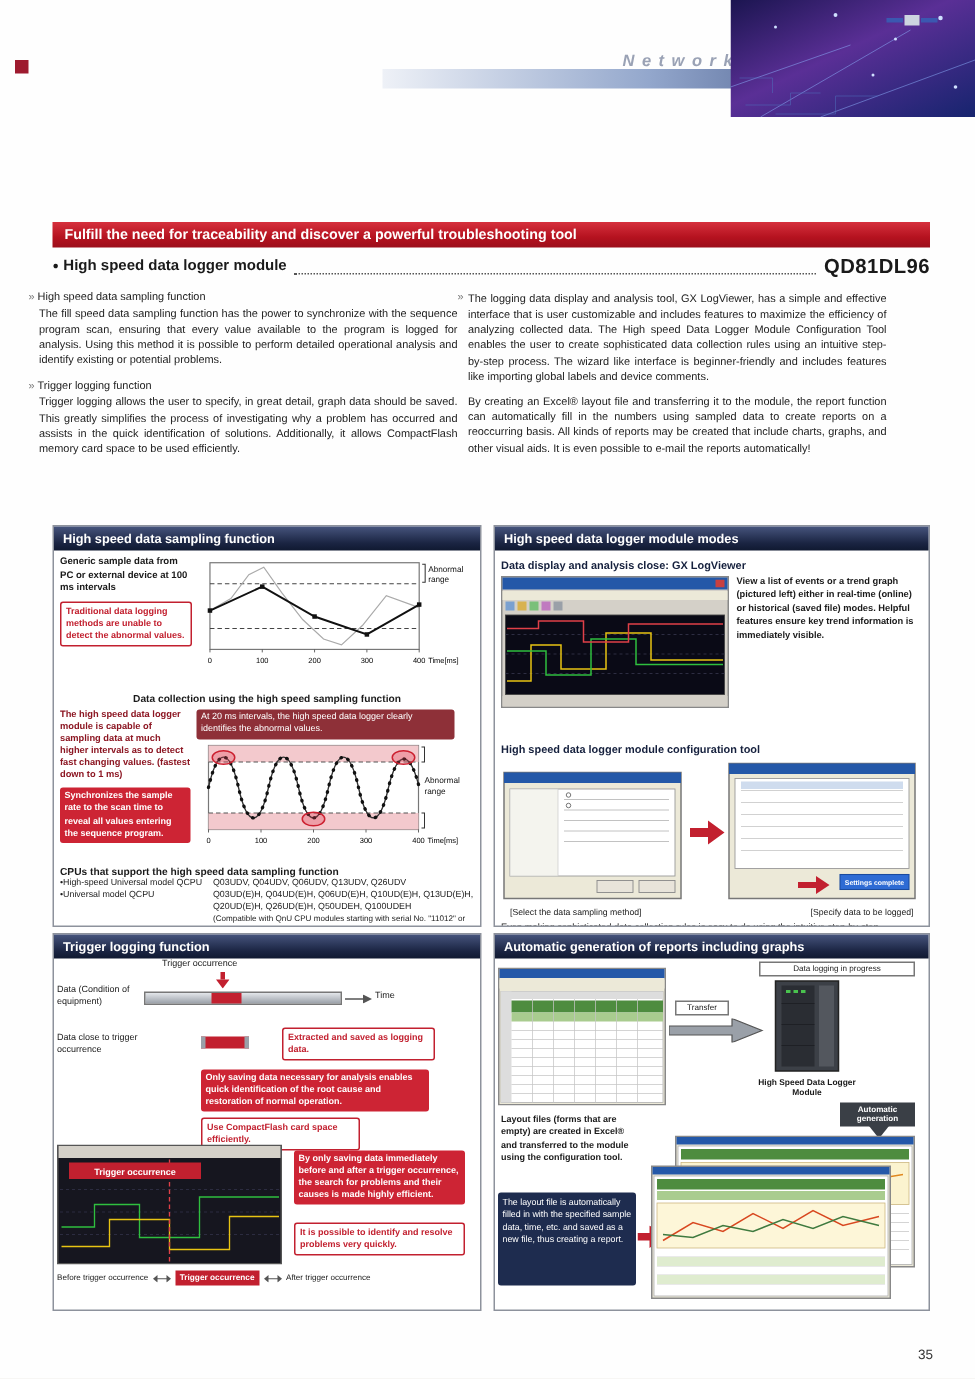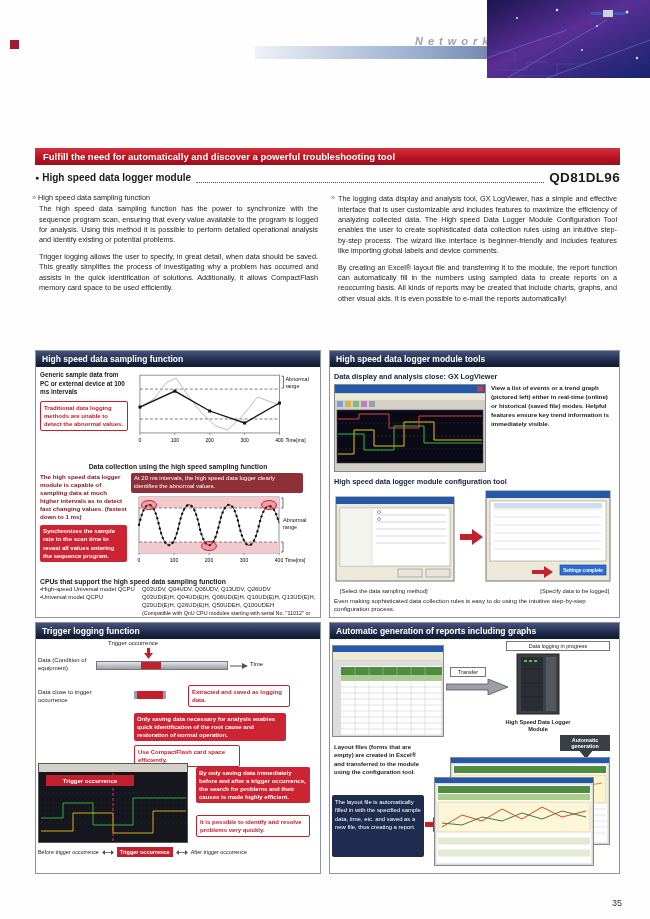--- a/index.html
+++ b/index.html
@@ -14,21 +14,21 @@
 
   
   .title-bar{position:absolute;left:35px;top:148px;width:585px;height:17px;background:linear-gradient(180deg,#d6303d 0%,#b5121f 60%,#9c0e1b);color:#fff;font-size:9.5px;font-weight:bold;line-height:17px;padding-left:8px}
   .product-row{position:absolute;left:35px;top:169px;width:585px;height:17px;display:flex;align-items:center}
   .product-bullet{font-size:7px;margin-right:3px}
   .product-name{font-size:10px;font-weight:bold;white-space:nowrap}
   .leader{flex:1;border-bottom:1.5px dotted #555;margin:0 5px;height:10px}
   .product-model{font-size:13.5px;font-weight:bold;letter-spacing:.3px}
 
   
-  .intro{position:absolute;left:32px;top:193px;width:585px;display:flex;gap:13px}
+  .intro{position:absolute;left:19px;top:193px;width:585px;display:flex;}
   .icol{width:286px;font-size:7.3px;line-height:1.42;color:#222}
   .intro-item{margin-bottom:6px}
   .imark{color:#777;margin-right:2px}
   .ibody{padding-left:7px;margin-top:1px;text-align:justify}
 
   
   .panel{position:absolute;border:1px solid #8d929c;background:#fff}
   .phead{height:16px;line-height:16px;padding-left:6px;color:#fff;font-weight:bold;font-size:8.5px;background:linear-gradient(180deg,#46547c,#1a2442 70%,#101931)}
   .pbody{position:relative;padding:4px;font-size:6.5px;height:calc(100% - 16px);overflow:hidden}
 
@@ -110,37 +110,38 @@
           <circle cx="150" cy="58" r="1.2"></circle>
       </g>
       <g transform="translate(118,8)">
         <rect x="-2" y="2" width="10" height="7" fill="#cdd4e0"></rect>
         <rect x="-14" y="4" width="11" height="3" fill="#3b58b0"></rect>
         <rect x="9" y="4" width="11" height="3" fill="#3b58b0"></rect>
       </g>
     </svg>
   </div>
 
-  <div class="title-bar">Fulfill the need for automatically and discover a powerful troubleshooting tool</div>
+  <div class="title-bar">Fulfill the need for traceability and discover a powerful troubleshooting tool</div>
 
   <div class="product-row">
     <span class="product-bullet">●</span>
     <span class="product-name">High speed data logger module</span>
     <span class="leader"></span>
     <span class="product-model">QD81DL96</span>
   </div>
 
   <div class="intro">
     <div class="icol">
       <div class="intro-item">
         <div class="ihead"><span class="imark">»</span><span>High speed data sampling function</span></div>
-        <div class="ibody">The high speed data sampling function has the power to synchronize with the sequence program scan, ensuring that every value available to the program is logged for analysis. Using this method it is possible to perform detailed operational analysis and identify existing or potential problems.</div>
+        <div class="ibody">The fill speed data sampling function has the power to synchronize with the sequence program scan, ensuring that every value available to the program is logged for analysis. Using this method it is possible to perform detailed operational analysis and identify existing or potential problems.</div>
       </div>
       <div class="intro-item">
-        <div class="ibody">Trigger logging allows the user to specify, in great detail, when data should be saved. This greatly simplifies the process of investigating why a problem has occurred and assists in the quick identification of solutions. Additionally, it allows CompactFlash memory card space to be used efficiently.</div>
+        <div class="ihead"><span class="imark">»</span><span>Trigger logging function</span></div>
+        <div class="ibody">Trigger logging allows the user to specify, in great detail, graph data should be saved. This greatly simplifies the process of investigating why a problem has occurred and assists in the quick identification of solutions. Additionally, it allows CompactFlash memory card space to be used efficiently.</div>
       </div>
     </div>
     <div class="icol">
       <div class="intro-item">
         <div class="ihead"><span class="imark">»</span></div>
         <div class="ibody" style="margin-top:-9px">The logging data display and analysis tool, GX LogViewer, has a simple and effective interface that is user customizable and includes features to maximize the efficiency of analyzing collected data. The High speed Data Logger Module Configuration Tool enables the user to create sophisticated data collection rules using an intuitive step-by-step process. The wizard like interface is beginner-friendly and includes features like importing global labels and device comments.</div>
       </div>
       <div class="intro-item">
         <div class="ibody">By creating an Excel® layout file and transferring it to the module, the report function can automatically fill in the numbers using sampled data to create reports on a reoccurring basis. All kinds of reports may be created that include charts, graphs, and other visual aids. It is even possible to e-mail the reports automatically!</div>
       </div>
@@ -235,21 +236,21 @@
       <div class="cpu-row">
         <span class="cpu-label">•Universal model QCPU</span>
         <span class="cpu-models">Q03UD(E)H, Q04UD(E)H, Q06UD(E)H, Q10UD(E)H, Q13UD(E)H, Q20UD(E)H, Q26UD(E)H, Q50UDEH, Q100UDEH</span>
       </div>
       <div class="cpu-note">(Compatible with QnU CPU modules starting with serial No. "11012" or higher.)</div>
 
     </div>
   </section>
 
   <section class="panel" style="left:329px;top:350px;width:291px;height:268px">
-    <div class="phead">High speed data logger module tools</div>
+    <div class="phead">High speed data logger module modes</div>
     <div class="pbody">
       <div class="sub-title">Data display and analysis close: GX LogViewer</div>
       <div class="s1row">
         <svg width="152" height="88" viewBox="0 0 152 88">
           <rect x="0.5" y="0.5" width="151" height="87" fill="#d4d0c8" stroke="#888"></rect>
           <rect x="1" y="1" width="150" height="8" fill="#2458a8"></rect>
           <rect x="143" y="2.5" width="6" height="5" fill="#c84040"></rect>
           <rect x="1" y="10" width="150" height="6" fill="#ece9d8"></rect>
           <g>
             <rect x="3" y="17" width="6" height="6" fill="#7aa0d0"></rect>
@@ -264,21 +265,21 @@
               <line x1="3" y1="52" x2="149" y2="52"></line>
               <line x1="3" y1="65" x2="149" y2="65"></line>
           </g>
           <polyline points="4,70 20,70 20,46 40,46 40,62 70,62 70,38 100,38 100,56 148,56" fill="none" stroke="#e8c413" stroke-width="1"></polyline>
           <polyline points="4,50 30,50 30,66 60,66 60,42 90,42 90,59 148,59" fill="none" stroke="#2fbf3f" stroke-width="1"></polyline>
           <polyline points="4,35 25,35 25,30 55,30 55,44 85,44 85,32 148,32" fill="none" stroke="#e04048" stroke-width="1"></polyline>
           <rect x="1" y="80" width="150" height="7" fill="#d4d0c8"></rect>
         </svg>
         <div class="s1text">View a list of events or a trend graph (pictured left) either in real-time (online) or historical (saved file) modes. Helpful features ensure key trend information is immediately visible.</div>
       </div>
-      <div class="sub-title" style="margin-top:5px">High speed data logger module configuration tool</div>
+      <div class="sub-title" style="margin-top:23px">High speed data logger module configuration tool</div>
       <svg width="279" height="98" viewBox="0 0 279 98">
         <g transform="translate(2,8)">
           <rect x="0" y="0" width="118" height="84" fill="#ece9d8" stroke="#777"></rect>
           <rect x="0" y="0" width="118" height="7" fill="#2458a8"></rect>
           <rect x="4" y="11" width="110" height="58" fill="#fff" stroke="#999" stroke-width="0.6"></rect>
           <rect x="4" y="11" width="32" height="58" fill="#f4f4ee" stroke="#ccc" stroke-width="0.5"></rect>
           <g stroke="#bbb" stroke-width="0.6">
             <line x1="40" y1="18" x2="110" y2="18"></line>
               <line x1="40" y1="25" x2="110" y2="25"></line>
               <line x1="40" y1="32" x2="110" y2="32"></line>

